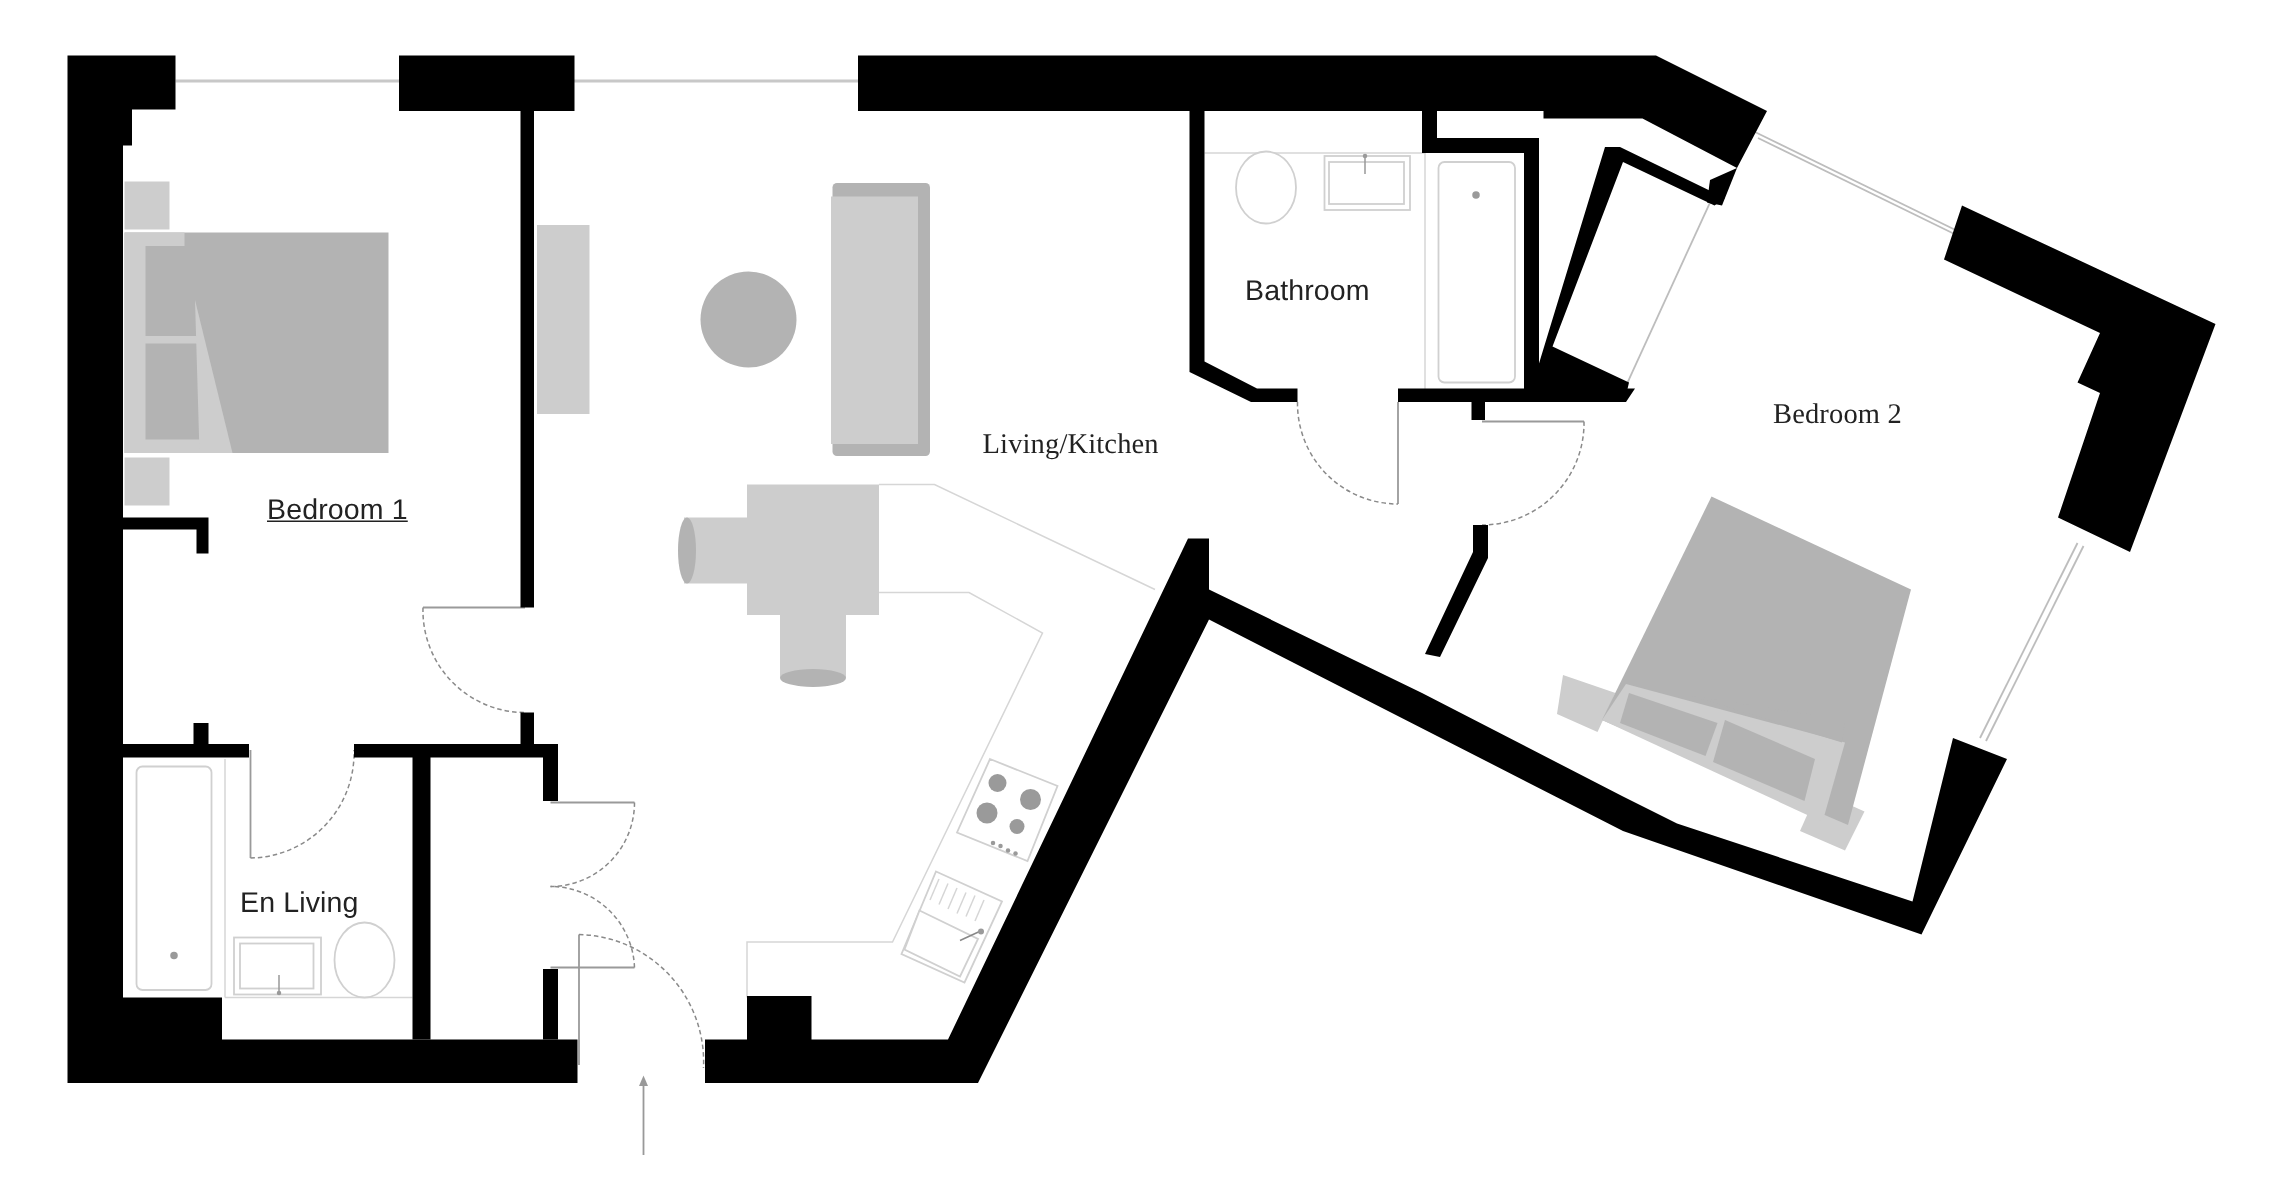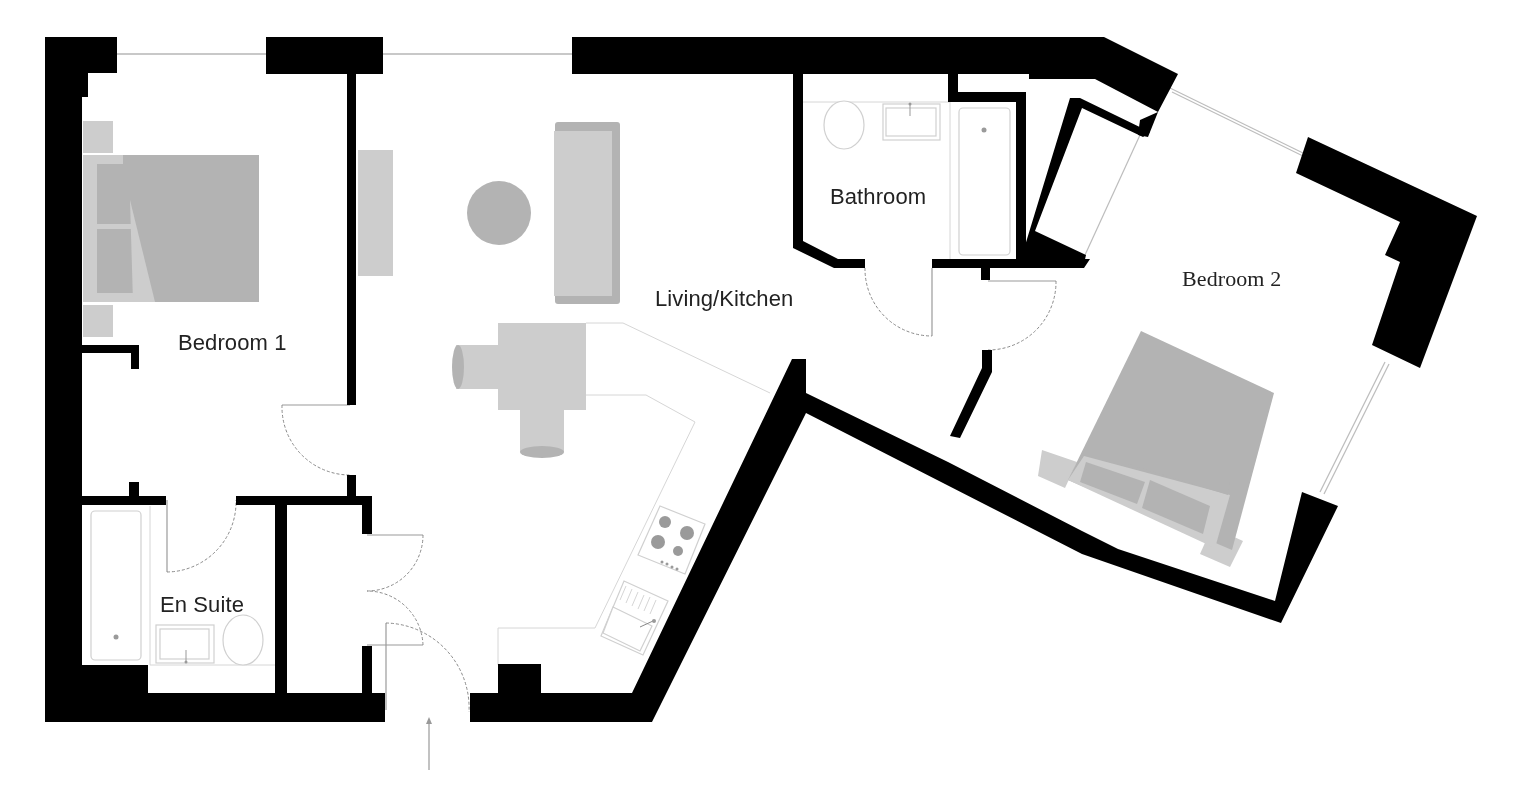--- a/index.html
+++ b/index.html
@@ -26,21 +26,21 @@
     .glass-thin { stroke: #bdbdbd; stroke-width: 1.2; fill: none; }
     .door-arc { stroke: #8a8a8a; stroke-width: 1; fill: none; stroke-dasharray: 3 2; }
     .door-leaf { stroke: #9a9a9a; stroke-width: 1.2; fill: none; }
     .fixture { stroke: #d0d0d0; stroke-width: 1.2; fill: #ffffff; }
     .fixture-line { stroke: #d6d6d6; stroke-width: 1; fill: none; }
     .furn-light { fill: #cdcdcd; }
     .furn-mid { fill: #b3b3b3; }
     .dot { fill: #9a9a9a; }
     .room-label {
       position: absolute;
-      font-size: 22px;
+      font-size: 19px;
       color: #222222;
       white-space: nowrap;
       letter-spacing: 0.1px;
     }
     .entry-arrow line { stroke: #999999; stroke-width: 1.2; }
   </style>
 </head>
 <body>
 
 <svg id="floorplan" viewBox="0 0 1515 785" xmlns="http://www.w3.org/2000/svg">
@@ -208,17 +208,17 @@
 
     <polygon class="wall" points="1308,137 1477,216 1420,368 1372,345 1400,262 1385,255 1400,222 1296,173"></polygon>
   </g>
 
   <g class="entry-arrow">
     <line x1="429" y1="722" x2="429" y2="770"></line>
     <polygon points="429,717 426,724 432,724" fill="#999999"></polygon>
   </g>
 </svg>
 
-<div class="room-label" style="left:178px; top:330px;">Bedroom 1</div>
-<div class="room-label" style="left:160px; top:592px;">En Suite</div>
-<div class="room-label" style="left:655px; top:286px;">Living/Kitchen</div>
+<div class="room-label" style="left:178px; top:330px;text-decoration:underline;">Bedroom 1</div>
+<div class="room-label" style="left:160px; top:592px;">En Living</div>
+<div class="room-label" style="left:655px; top:286px;font-family:Liberation Serif, serif;">Living/Kitchen</div>
 <div class="room-label" style="left:830px; top:184px;">Bathroom</div>
 <div class="room-label" style="left:1182px; top:266px;font-family:Liberation Serif, serif;">Bedroom 2</div>
 
 </body></html>

